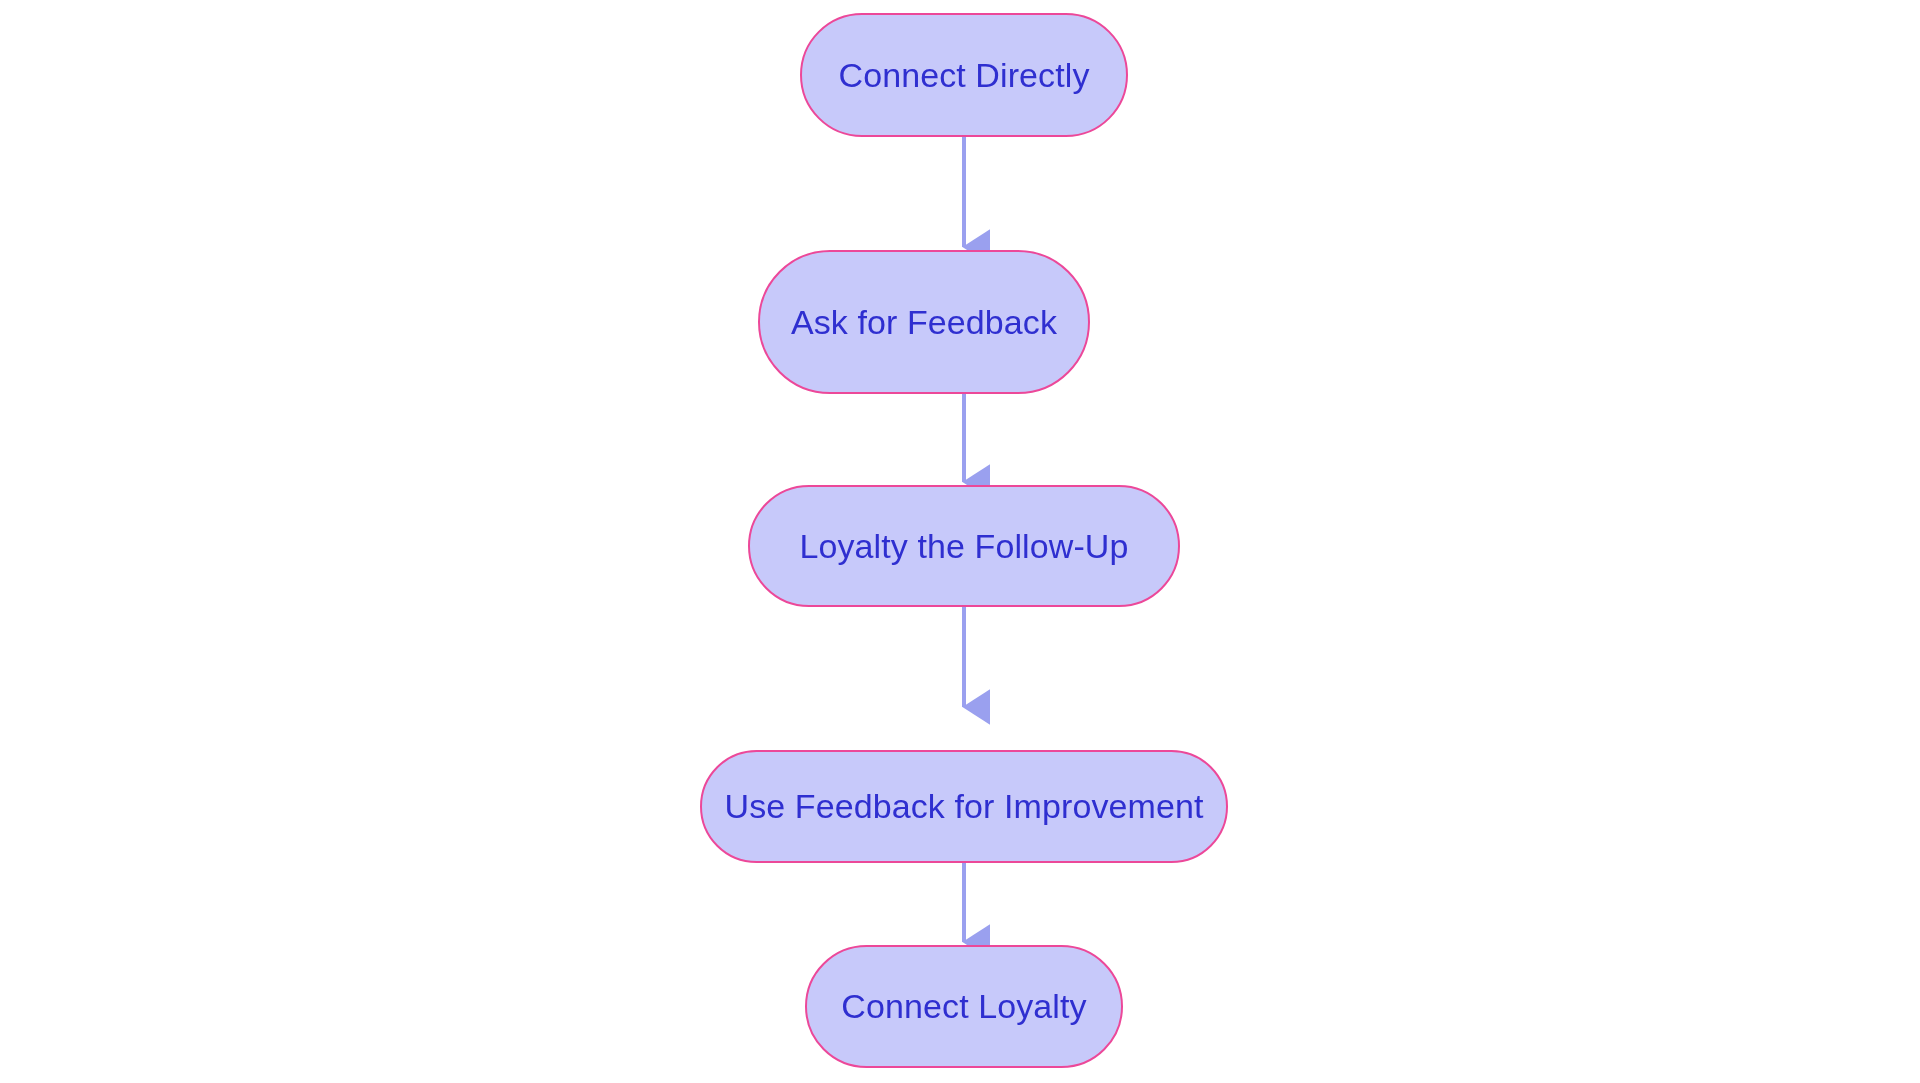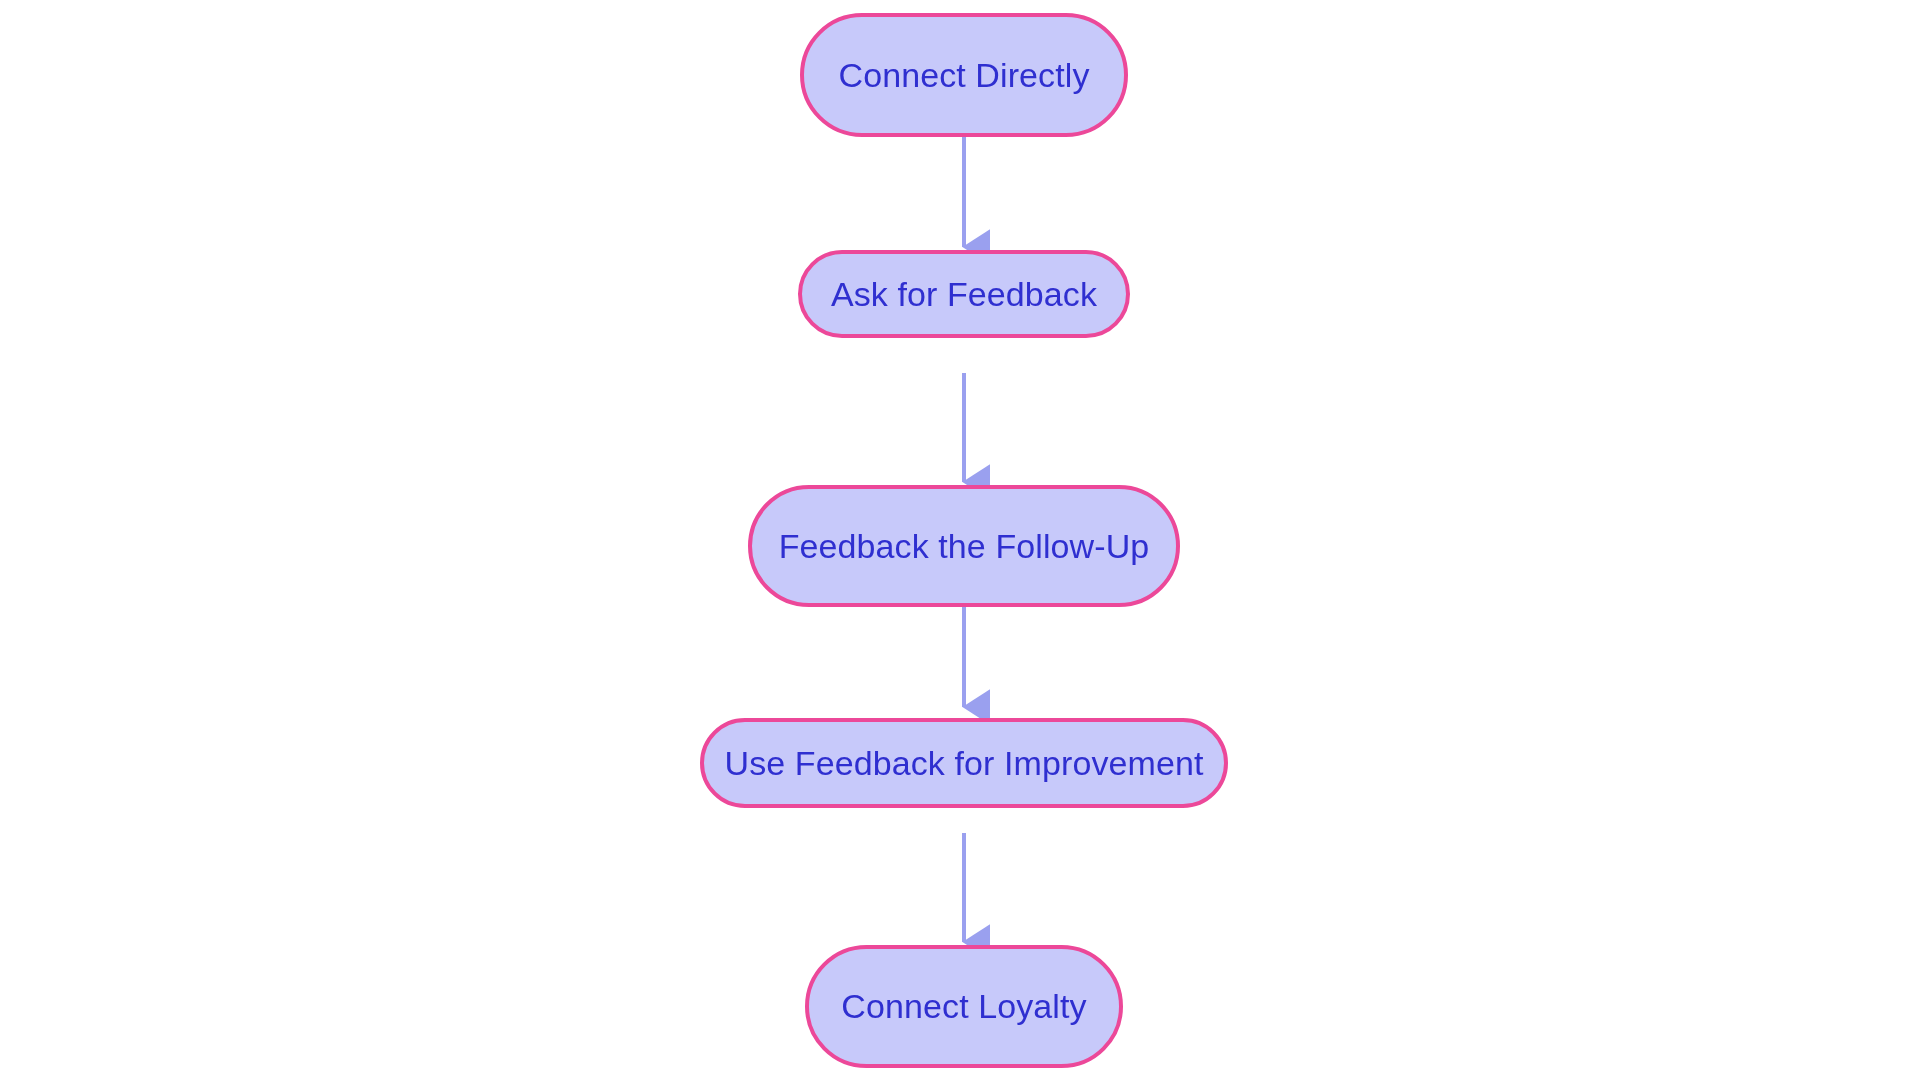--- a/index.html
+++ b/index.html
@@ -35,21 +35,21 @@
   
   .node {
     position: absolute;
     z-index: 2;
     box-sizing: border-box;
     display: flex;
     align-items: center;
     justify-content: center;
     border-radius: 999px;
     background: #c7c9fa;
-    border: 4px solid #ec4899;
+    border: 2px solid #ec4899;
     text-align: center;
   }
   .node-label {
     display: block;
     color: #2f2fd0;
     font-family: "Liberation Sans", sans-serif;
     font-size: 34px;
     font-weight: 400;
     line-height: 1.2;
     letter-spacing: 0.1px;
@@ -75,29 +75,29 @@
 
     <line x1="964" y1="607" x2="964" y2="707" stroke="#9aa0ef" stroke-width="4" marker-end="url(#arrow-down)"></line>
 
     <line x1="964" y1="833" x2="964" y2="942" stroke="#9aa0ef" stroke-width="4" marker-end="url(#arrow-down)"></line>
   </svg>
 
   <div class="node" style="left:800px; top:13px; width:328px; height:124px;">
     <span class="node-label">Connect Directly</span>
   </div>
 
-  <div class="node" style="left:798px; top:250px; width:332px; height:88px;">
+  <div class="node" style="left:758px; top:250px; width:332px; height:144px;">
     <span class="node-label">Ask for Feedback</span>
   </div>
 
   <div class="node" style="left:748px; top:485px; width:432px; height:122px;">
-    <span class="node-label">Feedback the Follow-Up</span>
+    <span class="node-label">Loyalty the Follow-Up</span>
   </div>
 
-  <div class="node" style="left:700px; top:718px; width:528px; height:90px;">
+  <div class="node" style="left:700px; top:750px; width:528px; height:113px;">
     <span class="node-label">Use Feedback for Improvement</span>
   </div>
 
   <div class="node" style="left:805px; top:945px; width:318px; height:123px;">
     <span class="node-label">Connect Loyalty</span>
   </div>
 
 </div>
 
 </body></html>

